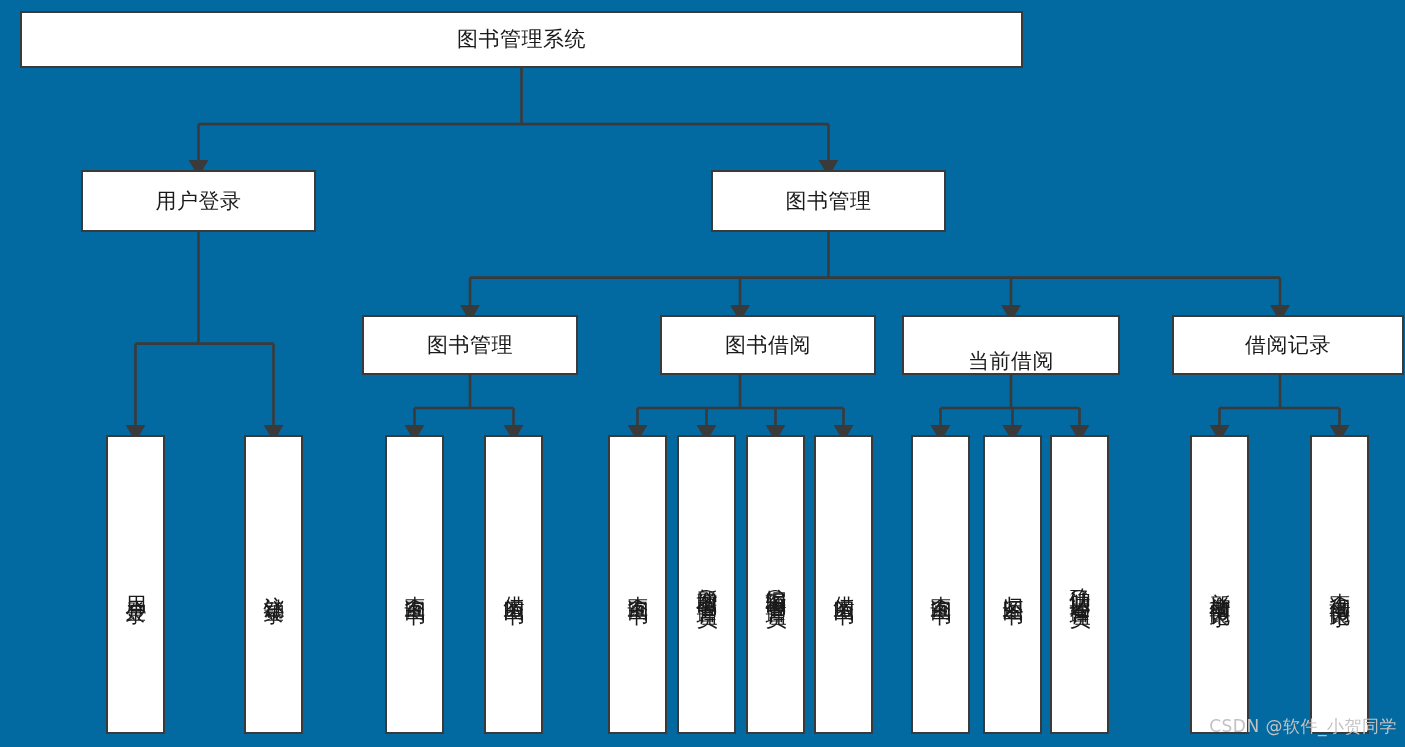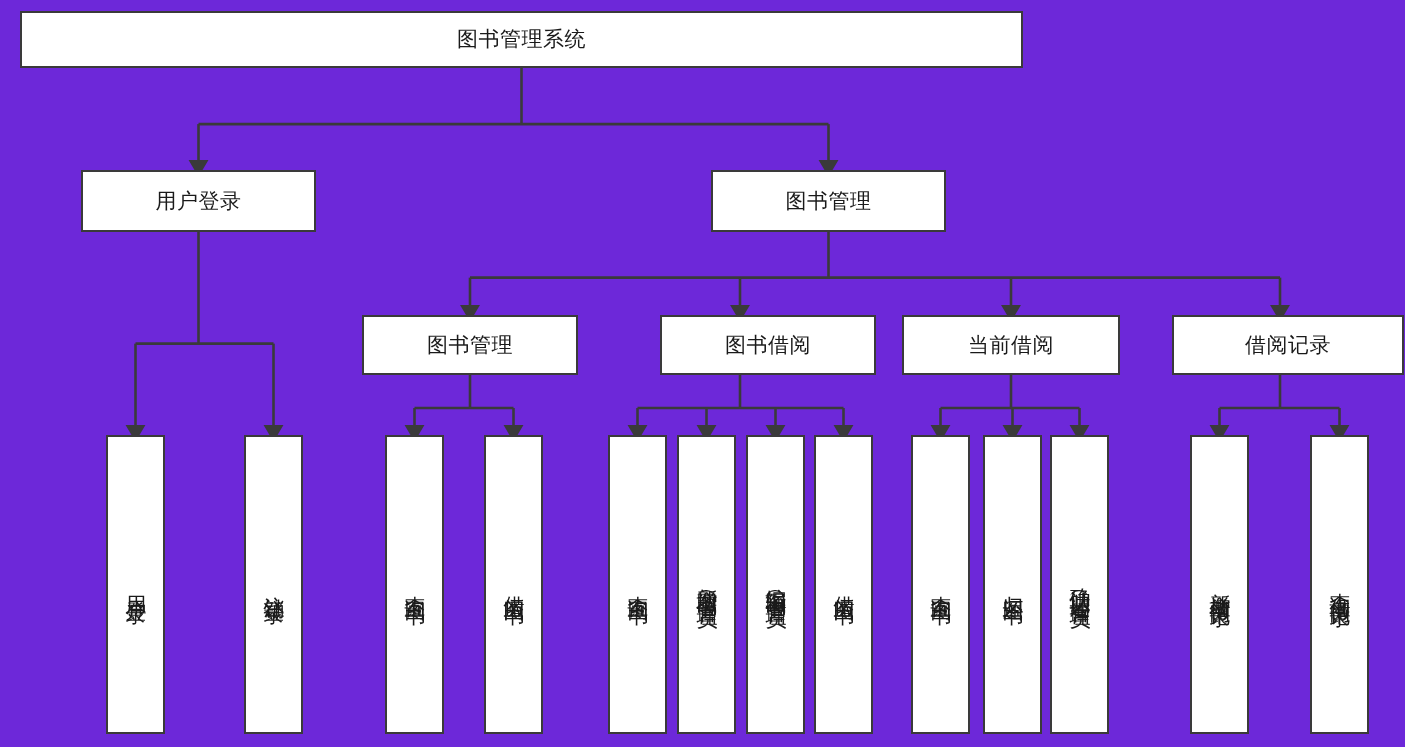--- a/index.html
+++ b/index.html
@@ -10,21 +10,21 @@
   body {
     width: 1405px;
     height: 747px;
     overflow: hidden;
     font-family: "DejaVu Sans", "Liberation Sans", sans-serif;
   }
   #diagram-root {
     position: relative;
     width: 1405px;
     height: 747px;
-    background: #6d28d9;
+    background: #0369a1;
   }
   svg#connector-layer {
     position: absolute;
     left: 0;
     top: 0;
     width: 1405px;
     height: 747px;
   }
   .node-box {
     position: absolute;
@@ -124,21 +124,21 @@
       </div>
       <div class="node-box" style="left: 711px; top: 170px; width: 235px; height: 62px;">
         <span class="node-label-h">图书管理</span>
       </div>
       <div class="node-box" style="left: 362px; top: 315px; width: 216px; height: 60px;">
         <span class="node-label-h">图书管理</span>
       </div>
       <div class="node-box" style="left: 632px; top: 315px; width: 216px; height: 60px; margin-left: 28px;">
         <span class="node-label-h">图书借阅</span>
       </div>
-      <div class="node-box" style="left: 902px; top: 315px; width: 218px; height: 60px;">
+      <div class="node-box" style="left: 902px; top: 315px; width: 218px; height: 60px; align-items: flex-end;">
         <span class="node-label-h">当前借阅</span>
       </div>
       <div class="node-box" style="left: 1172px; top: 315px; width: 232px; height: 60px;">
         <span class="node-label-h">借阅记录</span>
       </div>
       <div class="node-box leaf" style="left: 106px; top: 435px; width: 59px; height: 299px;">
         <span class="node-label-v">用户登录</span>
       </div>
       <div class="node-box leaf" style="left: 244px; top: 435px; width: 59px; height: 299px;">
         <span class="node-label-v">注销登录</span>
@@ -171,14 +171,15 @@
         <span class="node-label-v">确认归还（管理员）</span>
       </div>
       <div class="node-box leaf" style="left: 1190px; top: 435px; width: 59px; height: 299px;">
         <span class="node-label-v">新增借阅记录</span>
       </div>
       <div class="node-box leaf" style="left: 1310px; top: 435px; width: 59px; height: 299px;">
         <span class="node-label-v">查询借阅记录</span>
       </div>
     </div>
 
+  <div id="watermark">CSDN @软件_小贺同学</div>
 
 </div>
 
 </body></html>

